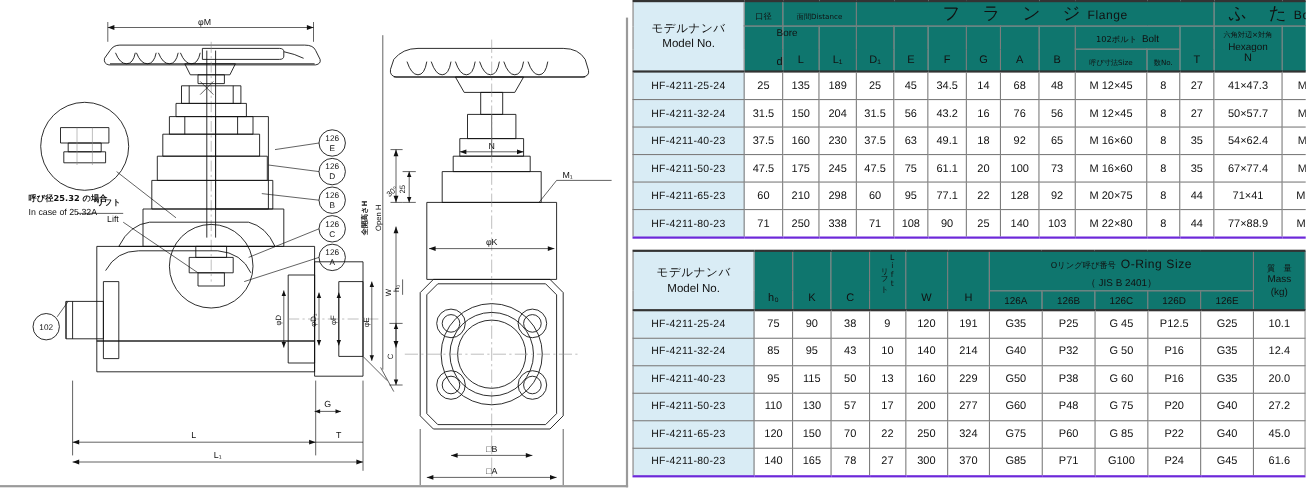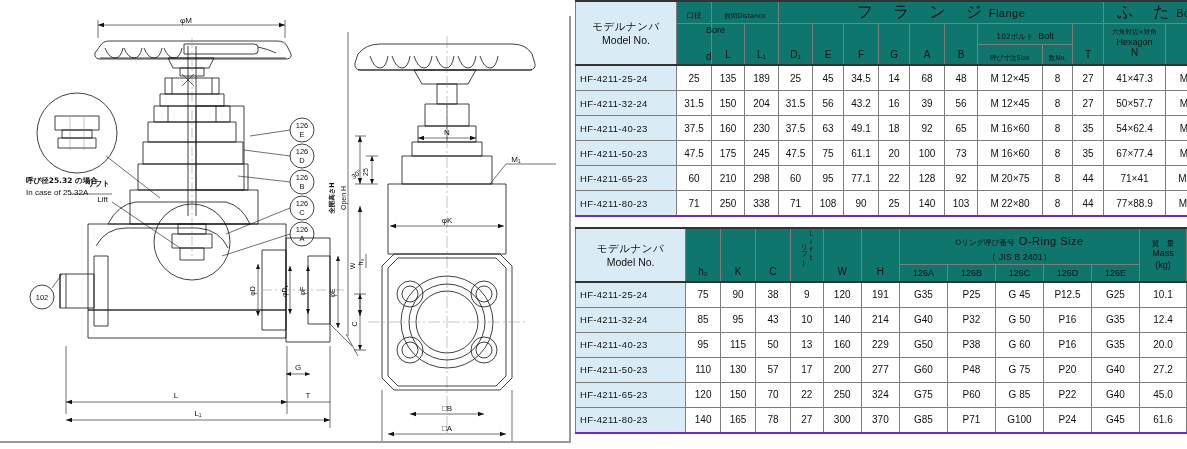--- a/index.html
+++ b/index.html
@@ -40,21 +40,21 @@
   table th,table td{
     border:1px solid #7d7d7d;
     text-align:center;
     vertical-align:middle;
     padding:0;
     color:#111;
     background:#ffffff;
     font-weight:normal;
   }
   .hdr{background:#0f766e;}
-  .modelcell{background:#d9ecf5;text-align:left;padding-left:4px;font-size:9.5px;letter-spacing:.3px;white-space:nowrap;}
+  .modelcell{background:#d9ecf5;text-align:left;padding-left:16px;font-size:9.5px;letter-spacing:.3px;white-space:nowrap;}
   .num{font-size:10px;}
   .grp{font-size:16px;letter-spacing:2px;}
   .grpl{font-size:11px;letter-spacing:.5px;}
   .sub{font-size:9px;}
   .subjp{font-family:"DejaVu Sans",sans-serif;font-size:7.5px;}
   .tiny{font-family:"DejaVu Sans",sans-serif;font-size:6.5px;}
   .label{font-size:10px;}
   .modelhdr{background:#d9ecf5;font-size:10.5px;line-height:1.35;margin-left:15px;}
   .modelhdr .jpname{font-family:"DejaVu Sans",sans-serif;font-size:10.5px;letter-spacing:.5px;}
   .thick-top{border-top:2px solid #333;}
@@ -495,21 +495,21 @@
         </tr>
         <tr>
           <td class="modelcell">HF-4211-32-24</td>
           <td class="num" style="height:24px">31.5</td>
           <td class="num">150</td>
           <td class="num">204</td>
           <td class="num">31.5</td>
           <td class="num">56</td>
           <td class="num">43.2</td>
           <td class="num">16</td>
-          <td class="num">39</td>
+          <td class="num">76</td>
           <td class="num">56</td>
           <td class="num">M 12×45</td>
           <td class="num">8</td>
           <td class="num">27</td>
           <td class="num">50×57.7</td>
           <td class="num">M 64×2</td>
         </tr>
         <tr>
           <td class="modelcell">HF-4211-40-23</td>
           <td class="num" style="height:24px">37.5</td>

